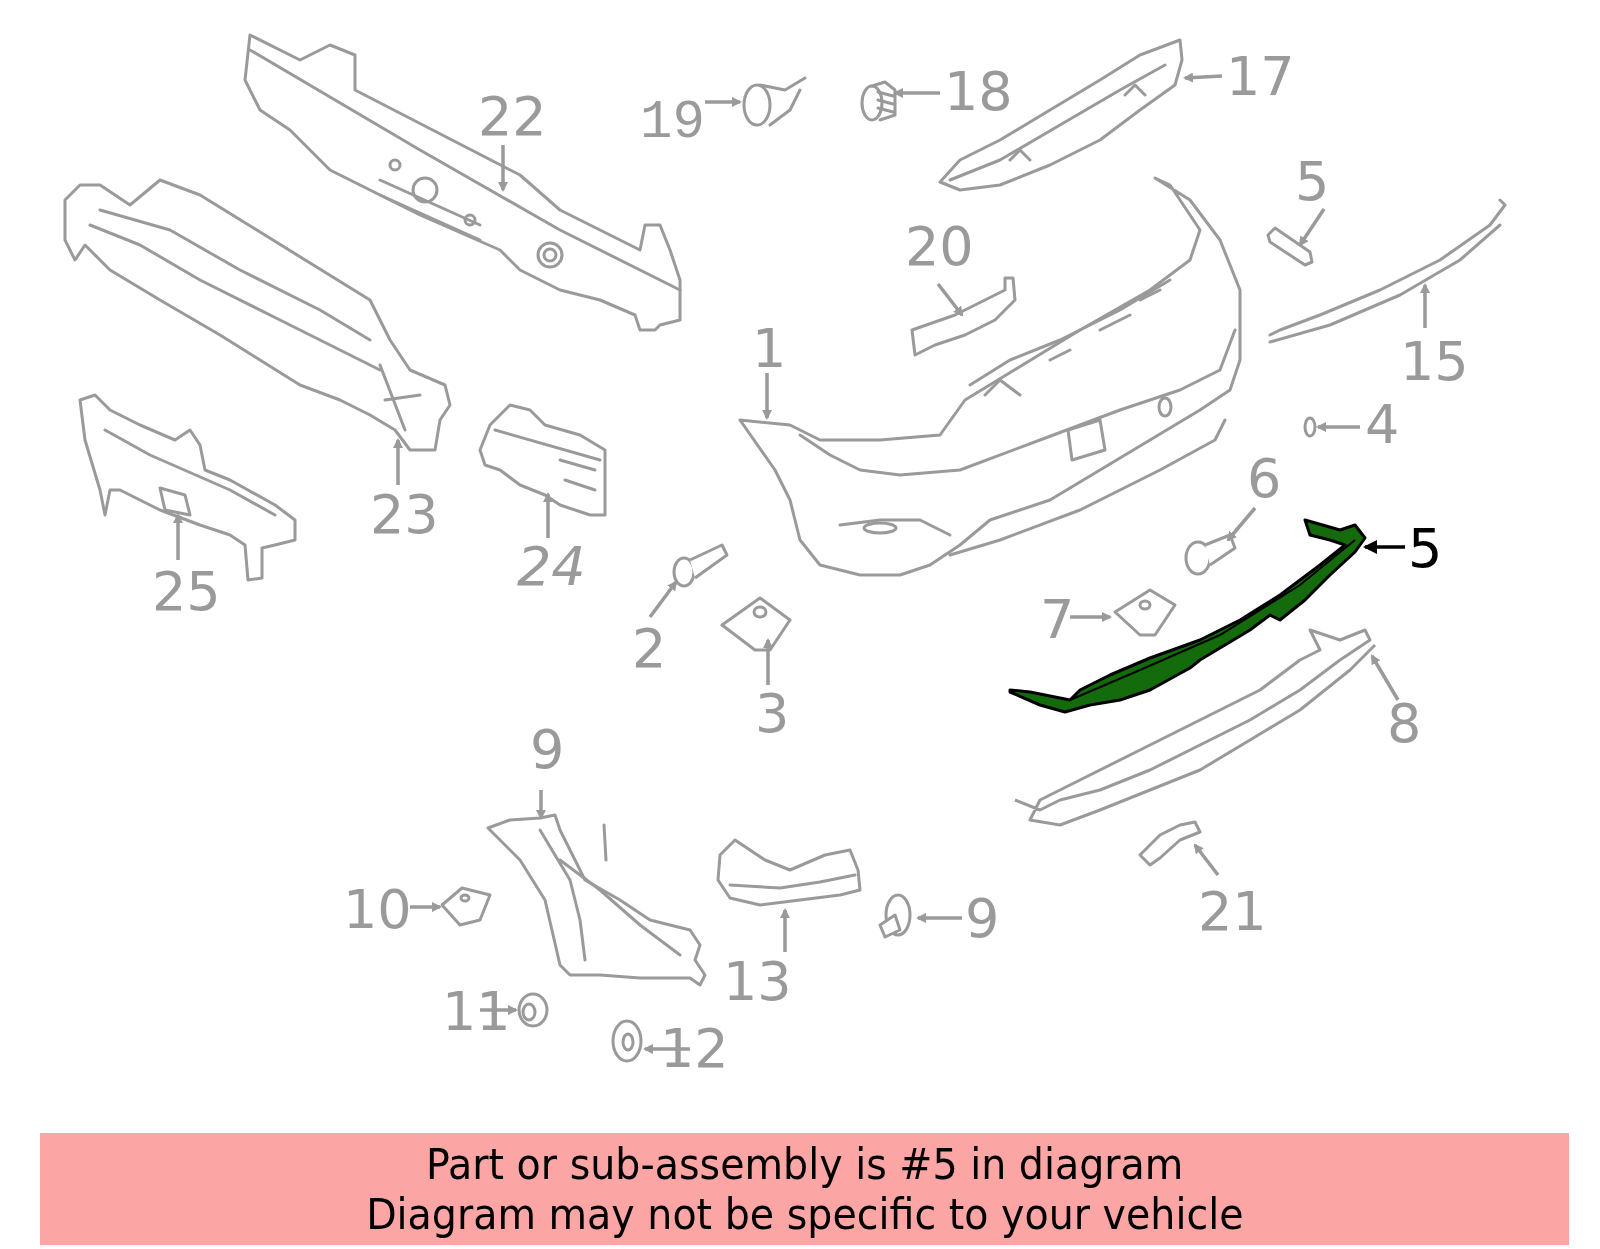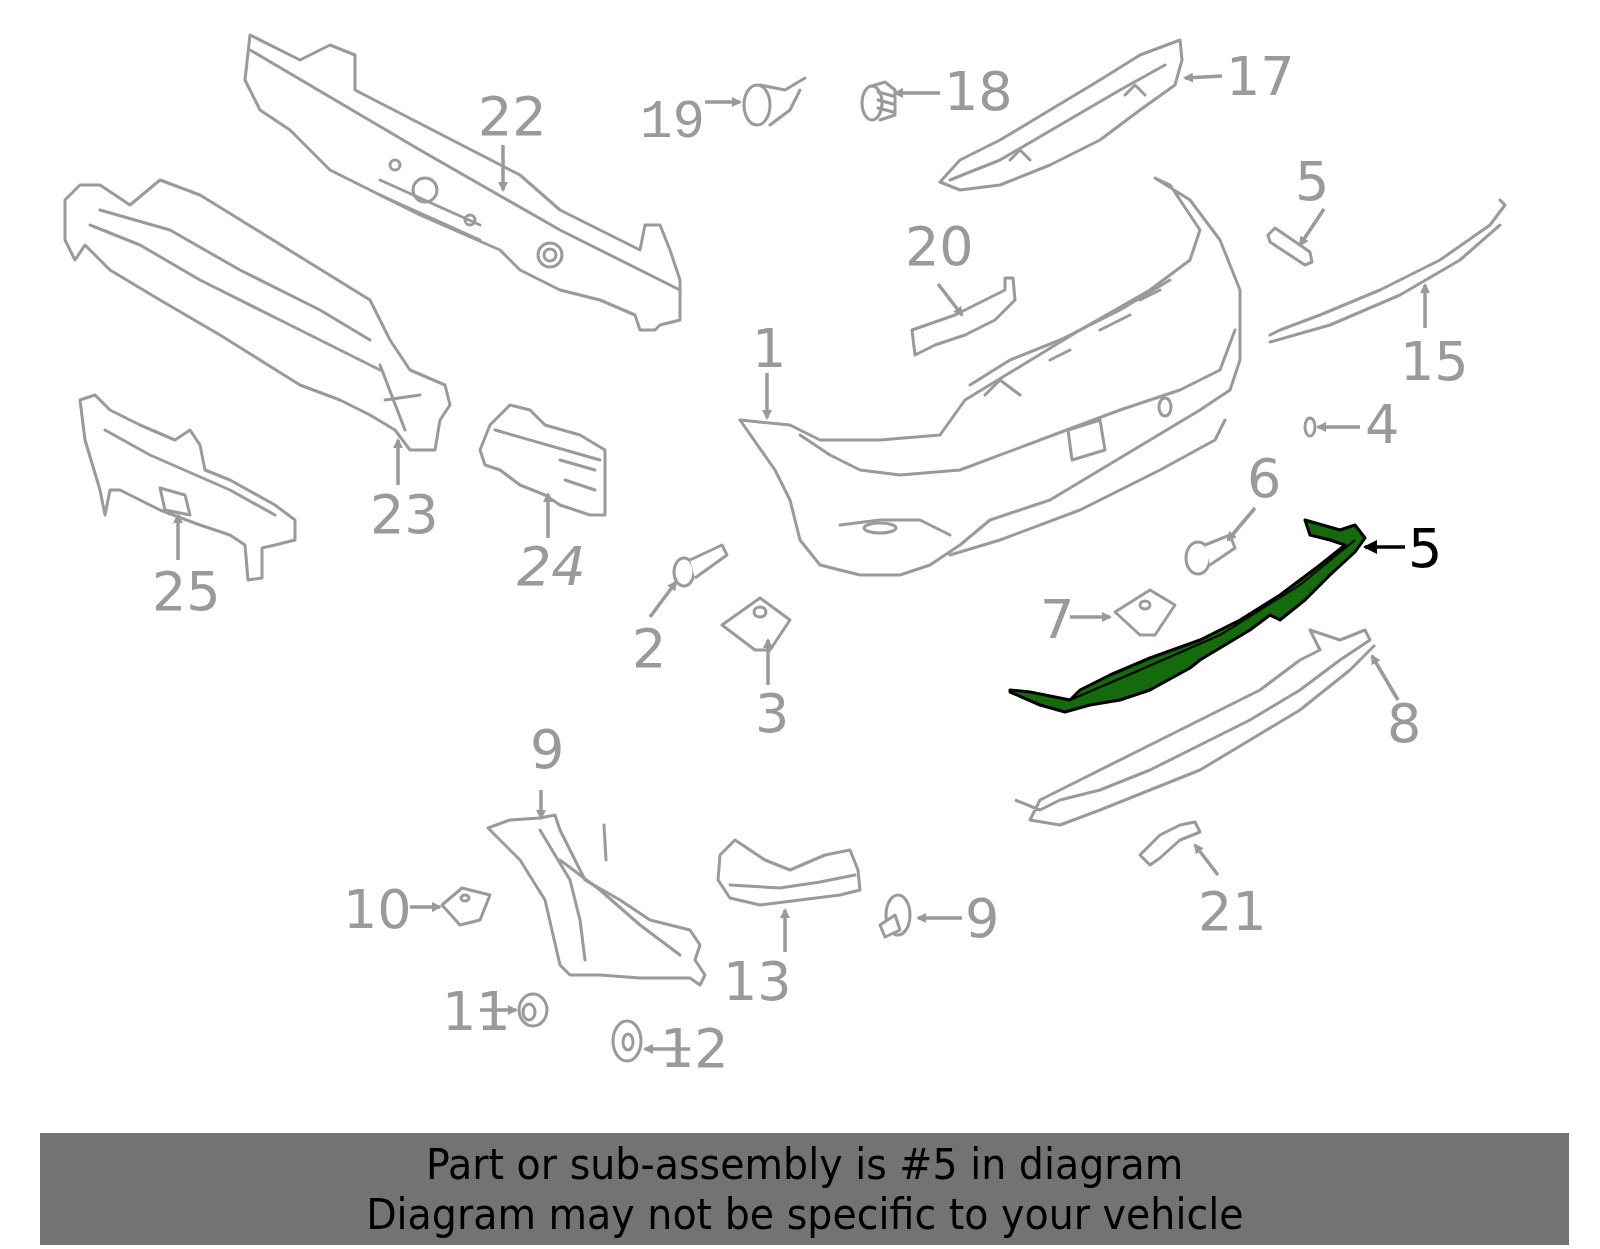--- a/index.html
+++ b/index.html
@@ -5,21 +5,21 @@
   html, body { margin:0; padding:0; background:#ffffff; }
   body { width:1600px; height:1249px; position:relative; overflow:hidden; font-family:"DejaVu Sans", sans-serif; }
   #diagram { position:absolute; left:0; top:0; width:1600px; height:1130px; }
   .callout { position:absolute; font-family:"DejaVu Sans", sans-serif; font-size:54px; line-height:1; color:#9a9a9a; white-space:nowrap; }
   .callout.highlight { color:#000000; }
   .part { fill:none; stroke:#9a9a9a; stroke-width:3; stroke-linejoin:round; stroke-linecap:round; }
   .part-fill { fill:#ffffff; stroke:#9a9a9a; stroke-width:3; stroke-linejoin:round; }
   .arrow { stroke:#9a9a9a; stroke-width:3.5; fill:none; }
   .hl-part { fill:#146b0b; stroke:#000; stroke-width:3; stroke-linejoin:round; }
   .hl-arrow { stroke:#000; stroke-width:3.5; }
-  #banner { position:absolute; left:40px; top:1133px; width:1529px; height:112px; background:#737373; display:flex; flex-direction:column; align-items:center; justify-content:center; }
+  #banner { position:absolute; left:40px; top:1133px; width:1529px; height:112px; background:#fca5a5; display:flex; flex-direction:column; align-items:center; justify-content:center; }
   #banner .line { font-family:"DejaVu Sans", sans-serif; font-size:43px; line-height:50px; color:#000; transform:scaleX(0.92); white-space:nowrap; }
 </style>
 </head>
 <body>
 
 <div id="diagram">
   <svg width="1600" height="1130" viewBox="0 0 1600 1130">
     <defs>
       <marker id="ah" markerWidth="10" markerHeight="10" refX="8" refY="5" orient="auto" markerUnits="userSpaceOnUse">
         <path d="M0,0 L10,5 L0,10 z" fill="#9a9a9a"></path>

